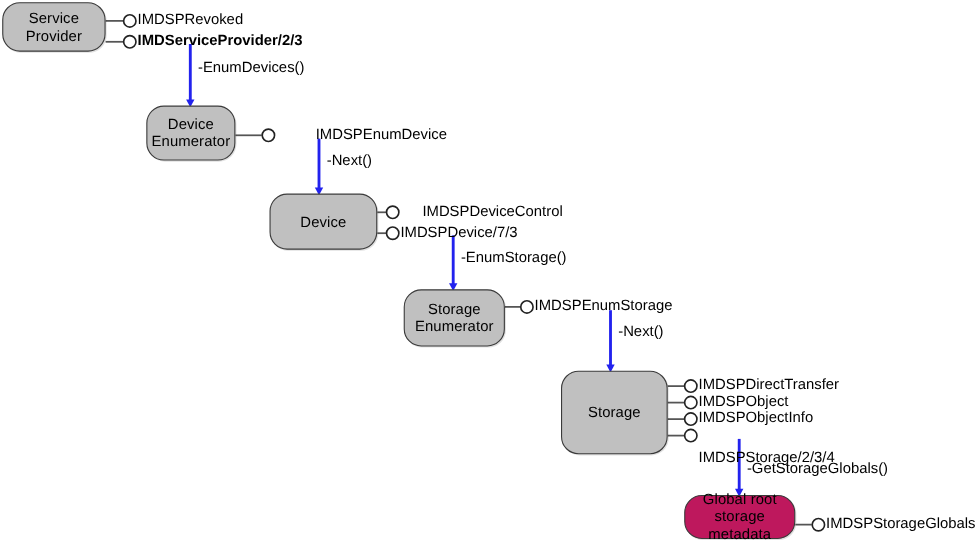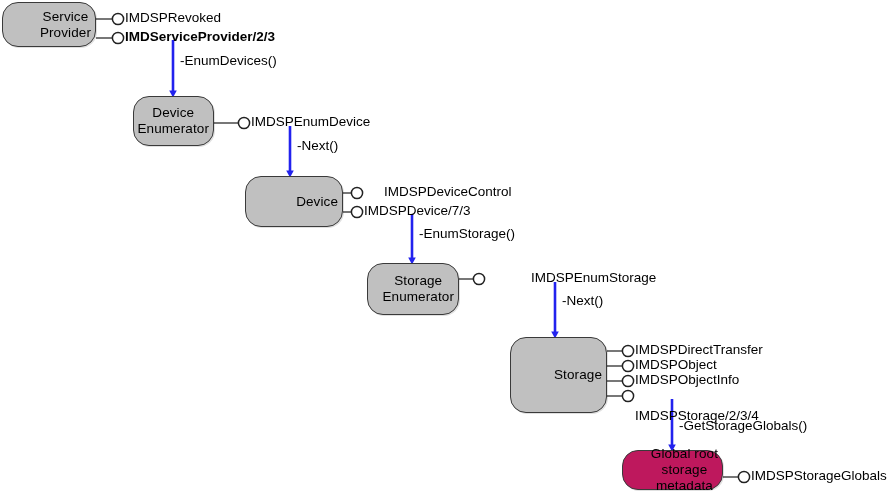--- a/index.html
+++ b/index.html
@@ -23,21 +23,21 @@
     top: 0;
   }
   .node-box {
     position: absolute;
     box-sizing: border-box;
     background: #c0c0c0;
     border: 1.6px solid #3a3a3a;
     border-radius: 16px;
     display: flex;
     align-items: center;
-    justify-content: flex-end;
+    justify-content: center;
     text-align: center;
     color: #000000;
     font-size: 13.5px;
     line-height: 16px;
     letter-spacing: 0.1px;
     box-shadow: 1px 1px 0 rgba(0,0,0,0.12);
   }
   .node-label {
     display: block;
     padding: 0 4px;
@@ -125,24 +125,24 @@
       </div>
       <div class="node-box" style="left: 622px; top: 450px; width: 101px; height: 40px; background: #be185d; border-color: rgb(58, 58, 58);">
         <span class="node-label">Global root
 storage
 metadata</span>
       </div>
     </div>
   <div id="iface-labels-layer">
       <div class="iface-label" style="left: 125px; top: 11px;">IMDSPRevoked</div>
       <div class="iface-label" style="left: 125px; top: 30px; font-weight: bold;">IMDServiceProvider/2/3</div>
-      <div class="iface-label" style="left: 251px; top: 115px;">IMDSPEnumDevice</div>
+      <div class="iface-label" style="left: 251px; top: 115px; padding-left: 36px;">IMDSPEnumDevice</div>
       <div class="iface-label" style="left: 364px; top: 185px; padding-left: 20px;">IMDSPDeviceControl</div>
       <div class="iface-label" style="left: 364px; top: 204px;">IMDSPDevice/7/3</div>
-      <div class="iface-label" style="left: 486px; top: 271px; margin-left: 45px;">IMDSPEnumStorage</div>
+      <div class="iface-label" style="left: 486px; top: 271px;">IMDSPEnumStorage</div>
       <div class="iface-label" style="left: 635px; top: 343px;">IMDSPDirectTransfer</div>
       <div class="iface-label" style="left: 635px; top: 358px;">IMDSPObject</div>
       <div class="iface-label" style="left: 635px; top: 373px;">IMDSPObjectInfo</div>
       <div class="iface-label" style="left: 635px; top: 409px;">IMDSPStorage/2/3/4</div>
       <div class="iface-label" style="left: 751px; top: 469px;">IMDSPStorageGlobals</div>
     </div>
   <div id="call-labels-layer">
       <div class="call-label" style="left: 180px; top: 54px;">-EnumDevices()</div>
       <div class="call-label" style="left: 297px; top: 139px;">-Next()</div>
       <div class="call-label" style="left: 419px; top: 227px;">-EnumStorage()</div>

